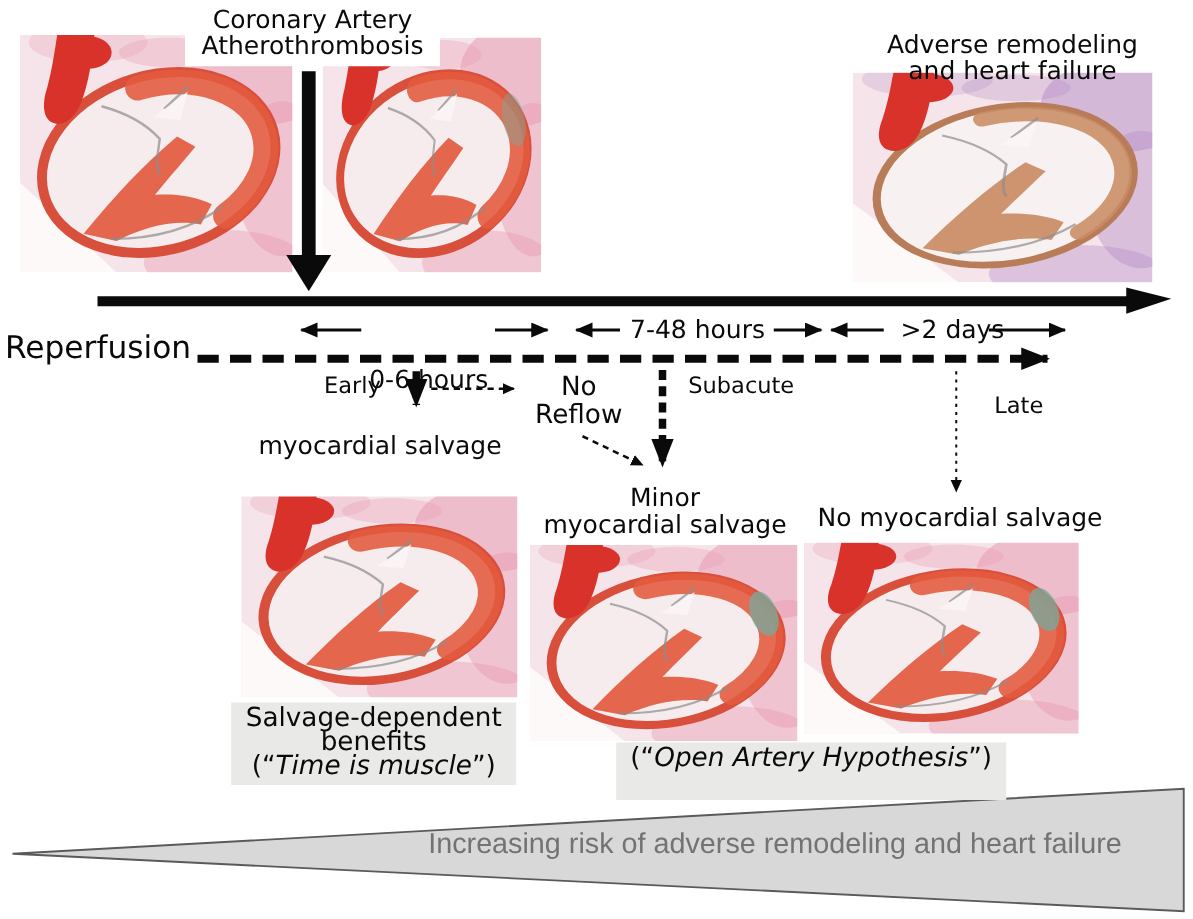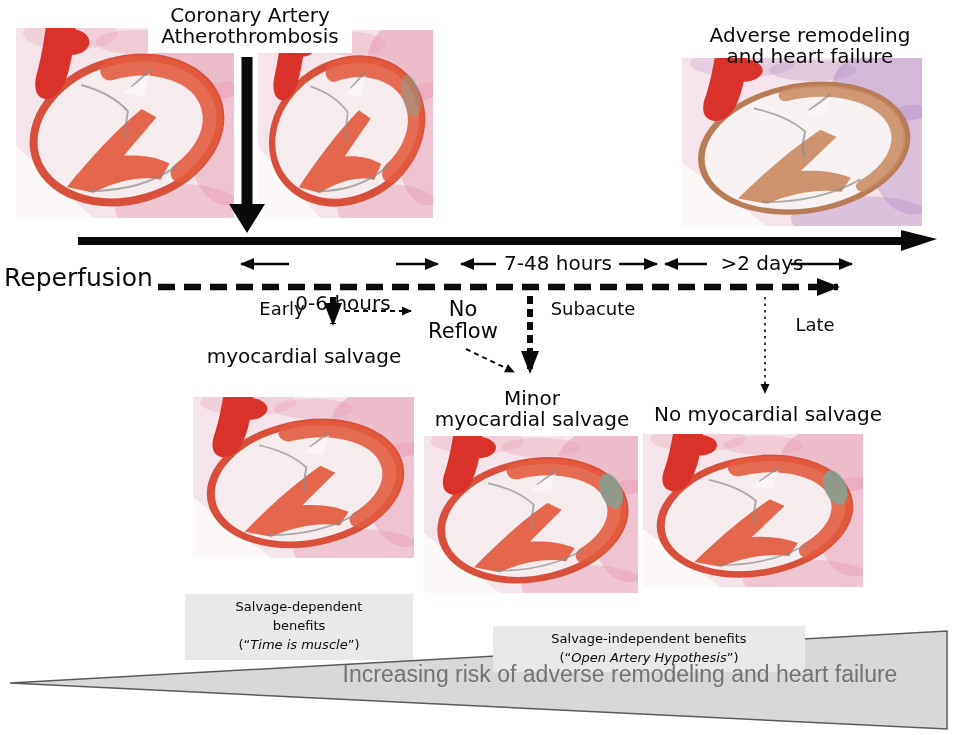--- a/index.html
+++ b/index.html
@@ -18,21 +18,21 @@
   .range-3{left:712px;width:100px;}
   .phase-lbl{top:299px;font-size:18px;}
   .phase-1{left:251px;width:62px;}
   .phase-2{left:546px;width:94px;}
   .phase-3{left:789px;width:52px;margin-top:16px;}
   .no-reflow{left:420px;top:298px;width:86px;font-size:21px;line-height:22px;}
   .outcome{font-size:20px;line-height:21px;}
   .outcome-significant{left:192px;top:346px;width:224px;}
   .outcome-minor{left:420px;top:388px;width:224px;}
   .outcome-none{left:640px;top:404px;width:256px;}
-  .cap{background:#e9e9e7;font-size:13px;line-height:19px;margin-top:32px;}
+  .cap{background:#e9e9e7;font-size:21px;line-height:19px;}
   .cap .q i{font-style:italic;}
   .cap-1{left:185px;top:562px;width:228px;height:63px;padding-top:3px;}
   .cap-2{left:493px;top:594px;width:312px;height:43px;padding-top:3px;}
   .tri-label{left:292px;top:662px;width:656px;font-size:23px;
              font-family:"Liberation Sans",sans-serif;color:#737373;}
 
   
   .heart{position:absolute;z-index:1;}
   .heart1{left:16px;top:28px;width:218px;height:190px;}
   .heart2{left:258px;top:30px;width:175px;height:188px;}
@@ -190,19 +190,18 @@
     <div>No myocardial salvage</div>
   </div>
 
   <div class="lbl cap cap-1">
     <div>Salvage-dependent</div>
     <div>benefits</div>
     <div class="q"><span>(“</span><i>Time is muscle</i><span>”)</span></div>
   </div>
 
   <div class="lbl cap cap-2">
-    <div>Salvage-independent benefits</div>
     <div class="q"><span>(“</span><i>Open Artery Hypothesis</i><span>”)</span></div>
   </div>
 
   <div class="lbl tri-label">Increasing risk of adverse remodeling and heart failure</div>
 
 </div>
 
 </body></html>

